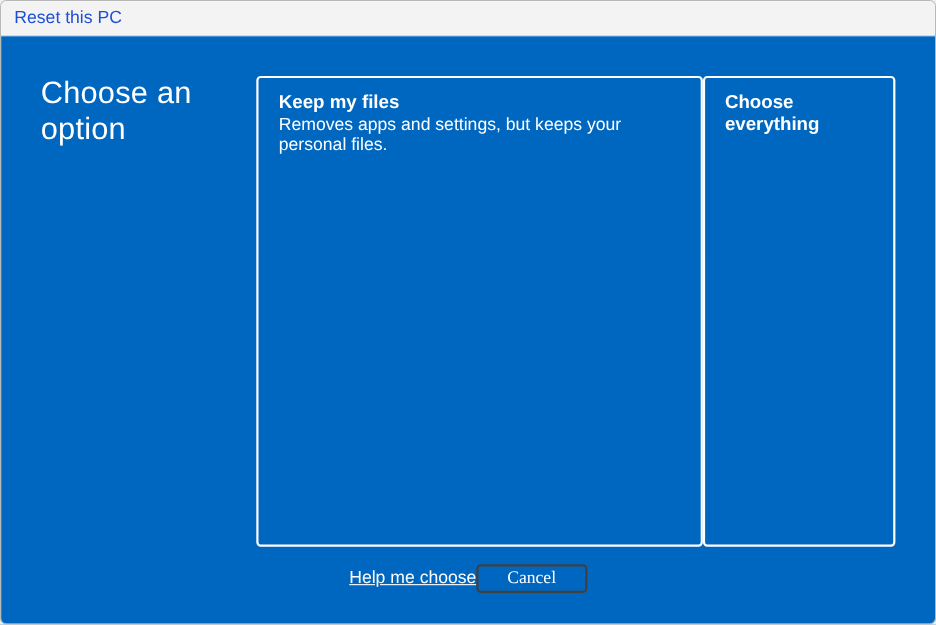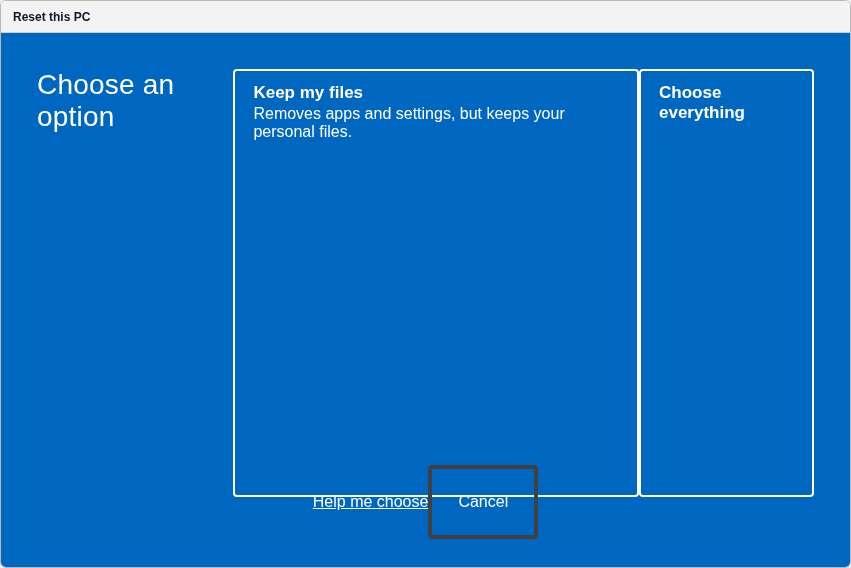--- a/index.html
+++ b/index.html
@@ -26,23 +26,22 @@
     }
     .titlebar {
       height: 32px;
       background: #f3f3f3;
       border-bottom: 1px solid #d0d0d0;
       display: flex;
       align-items: center;
       padding: 0 12px;
     }
     .titlebar-text {
-      font-size: 12px;
-      color: #0f172a;
-      font-weight: bold;
+      font-size: 16px;
+      color: #1d4ed8;
     }
     .content {
       flex: 1;
       background: #0067c0;
       padding: 36px 36px 28px 36px;
       display: flex;
       flex-direction: row;
       color: #ffffff;
       position: relative;
     }
@@ -78,27 +77,27 @@
       justify-content: center;
       align-items: center;
     }
     .help-link {
       font-size: 16px;
       color: #ffffff;
       text-decoration: underline;
       cursor: pointer;
     }
     .cancel-button {
-      border: 4px solid #404040;
+      border: 2px solid #404040;
       border-radius: 4px;
       background: transparent;
       color: #ffffff;
       font-size: 16px;
-      font-family: Liberation Sans, sans-serif;
-      padding: 24px 26px;
+      font-family: Liberation Serif, serif;
+      padding: 2px 26px;
       cursor: pointer;
     }
   </style>
 </head>
 <body>
 
 <div class="window">
   <div class="titlebar">
     <span class="titlebar-text">Reset this PC</span>
   </div>

